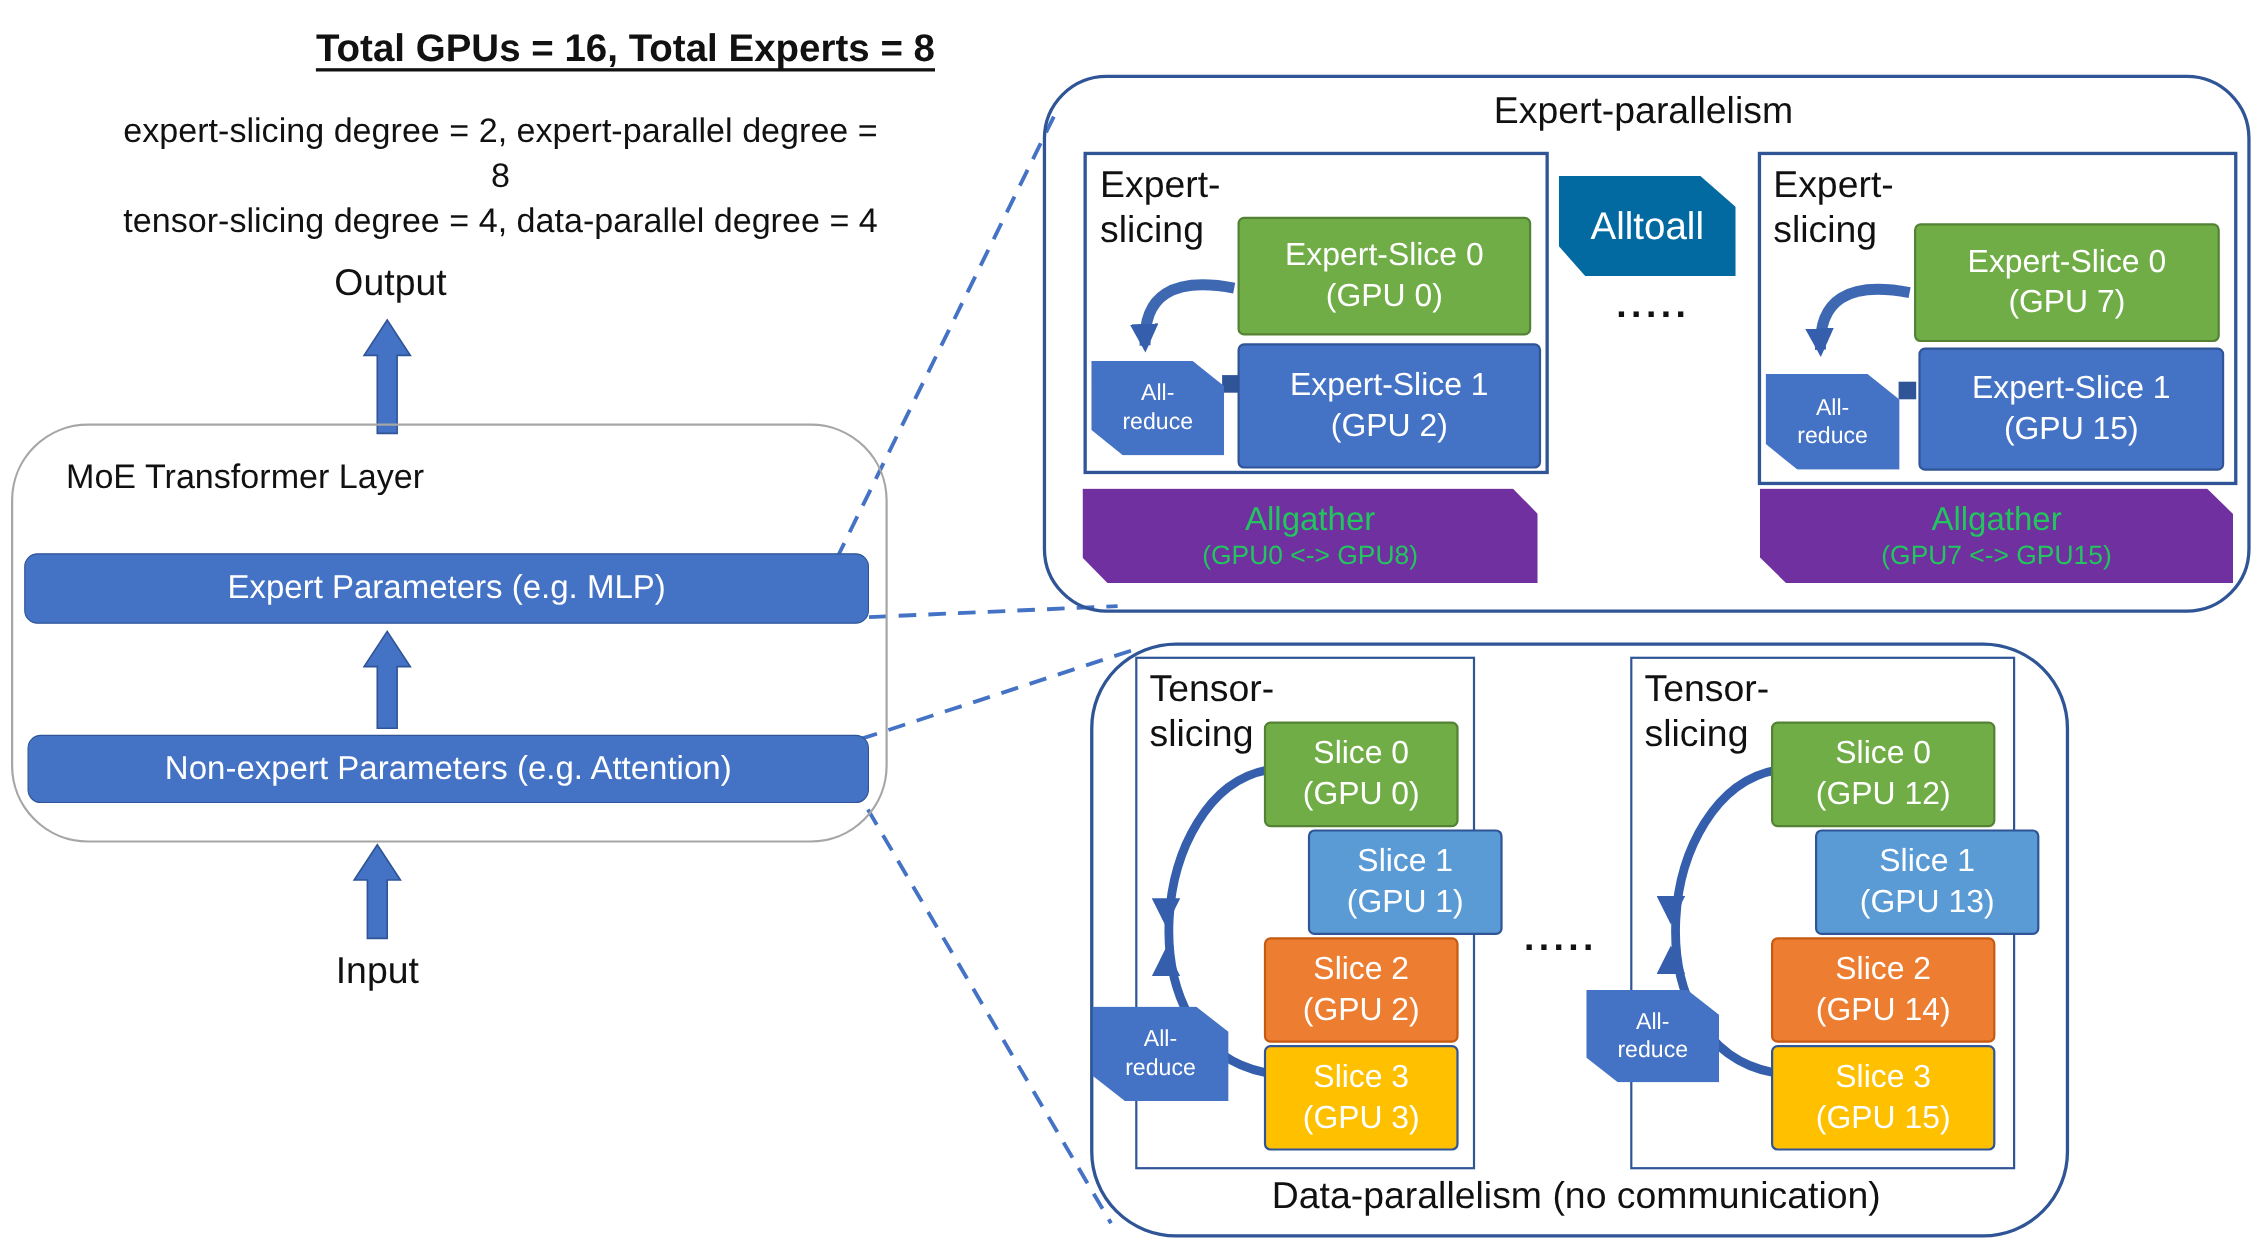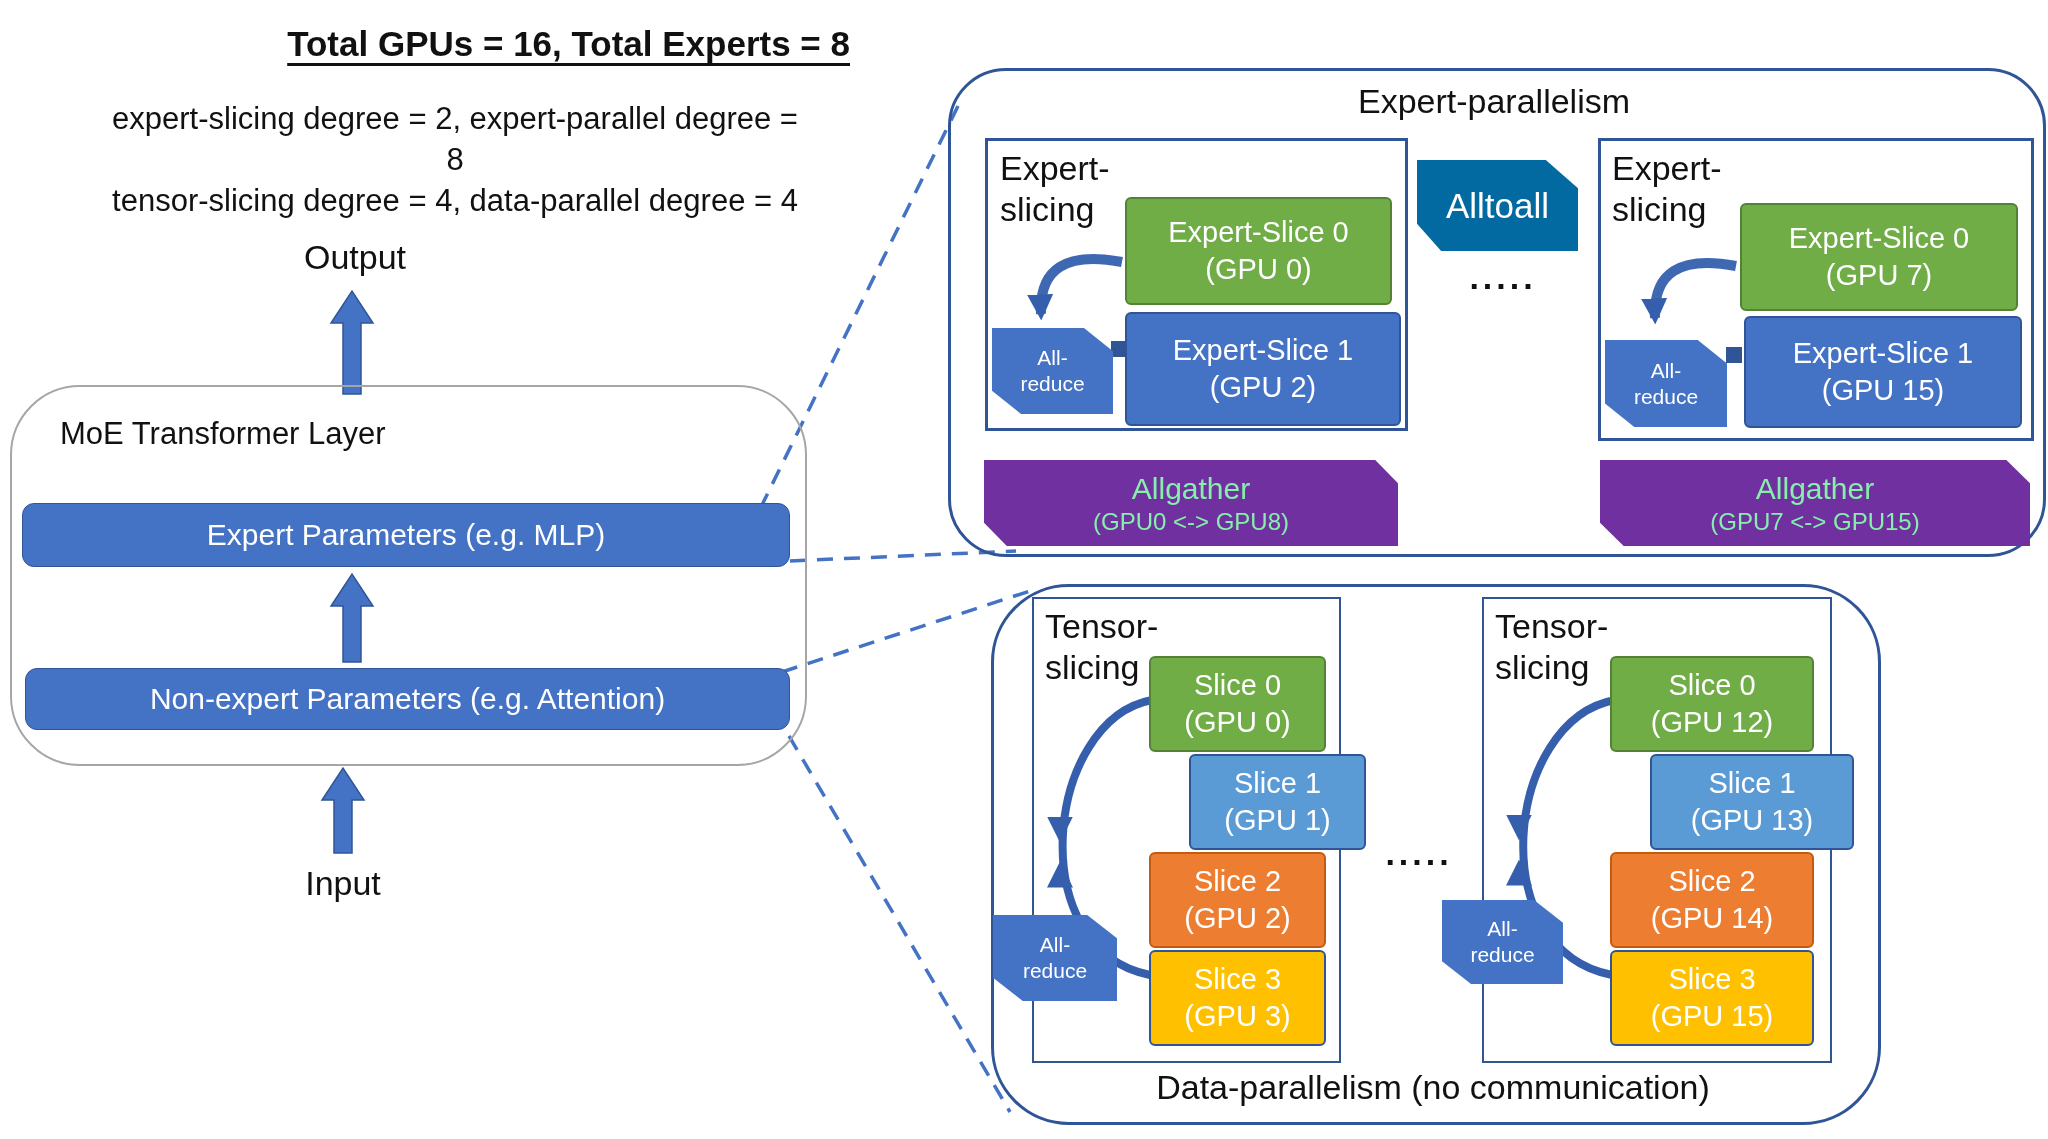--- a/index.html
+++ b/index.html
@@ -29,23 +29,22 @@
   .s-amber { background:#ffc000; border:2.5px solid #2f5597; }
   .badge {
     background:#4472c4; color:#fff; font-size:21px; line-height:26px;
     clip-path: polygon(0 0, 76% 0, 100% 27%, 100% 100%, 24% 100%, 0 73%);
   }
   .alltoall {
     background:#0369a1; color:#fff; font-size:35px;
     clip-path: polygon(0 0, 80% 0, 100% 31%, 100% 100%, 15% 100%, 0 70%);
   }
   .allgather {
-    background:#7030a0; color:#86efac;
+    background:#7030a0; color:#22c55e;
     clip-path: polygon(0 0, 94.5% 0, 100% 27%, 100% 100%, 5.5% 100%, 0 73%);
-    margin-top: 16px;
   }
   .allgather .l1 { font-size:30px; line-height:37px; }
   .allgather .l2 { font-size:24px; line-height:30px; }
   .dots { font-size:34px; font-weight:bold; letter-spacing:4px; text-align:center; }
   svg { position:absolute; left:0; top:0; }
 </style>
 </head>
 <body>
 
 <div id="stage">

